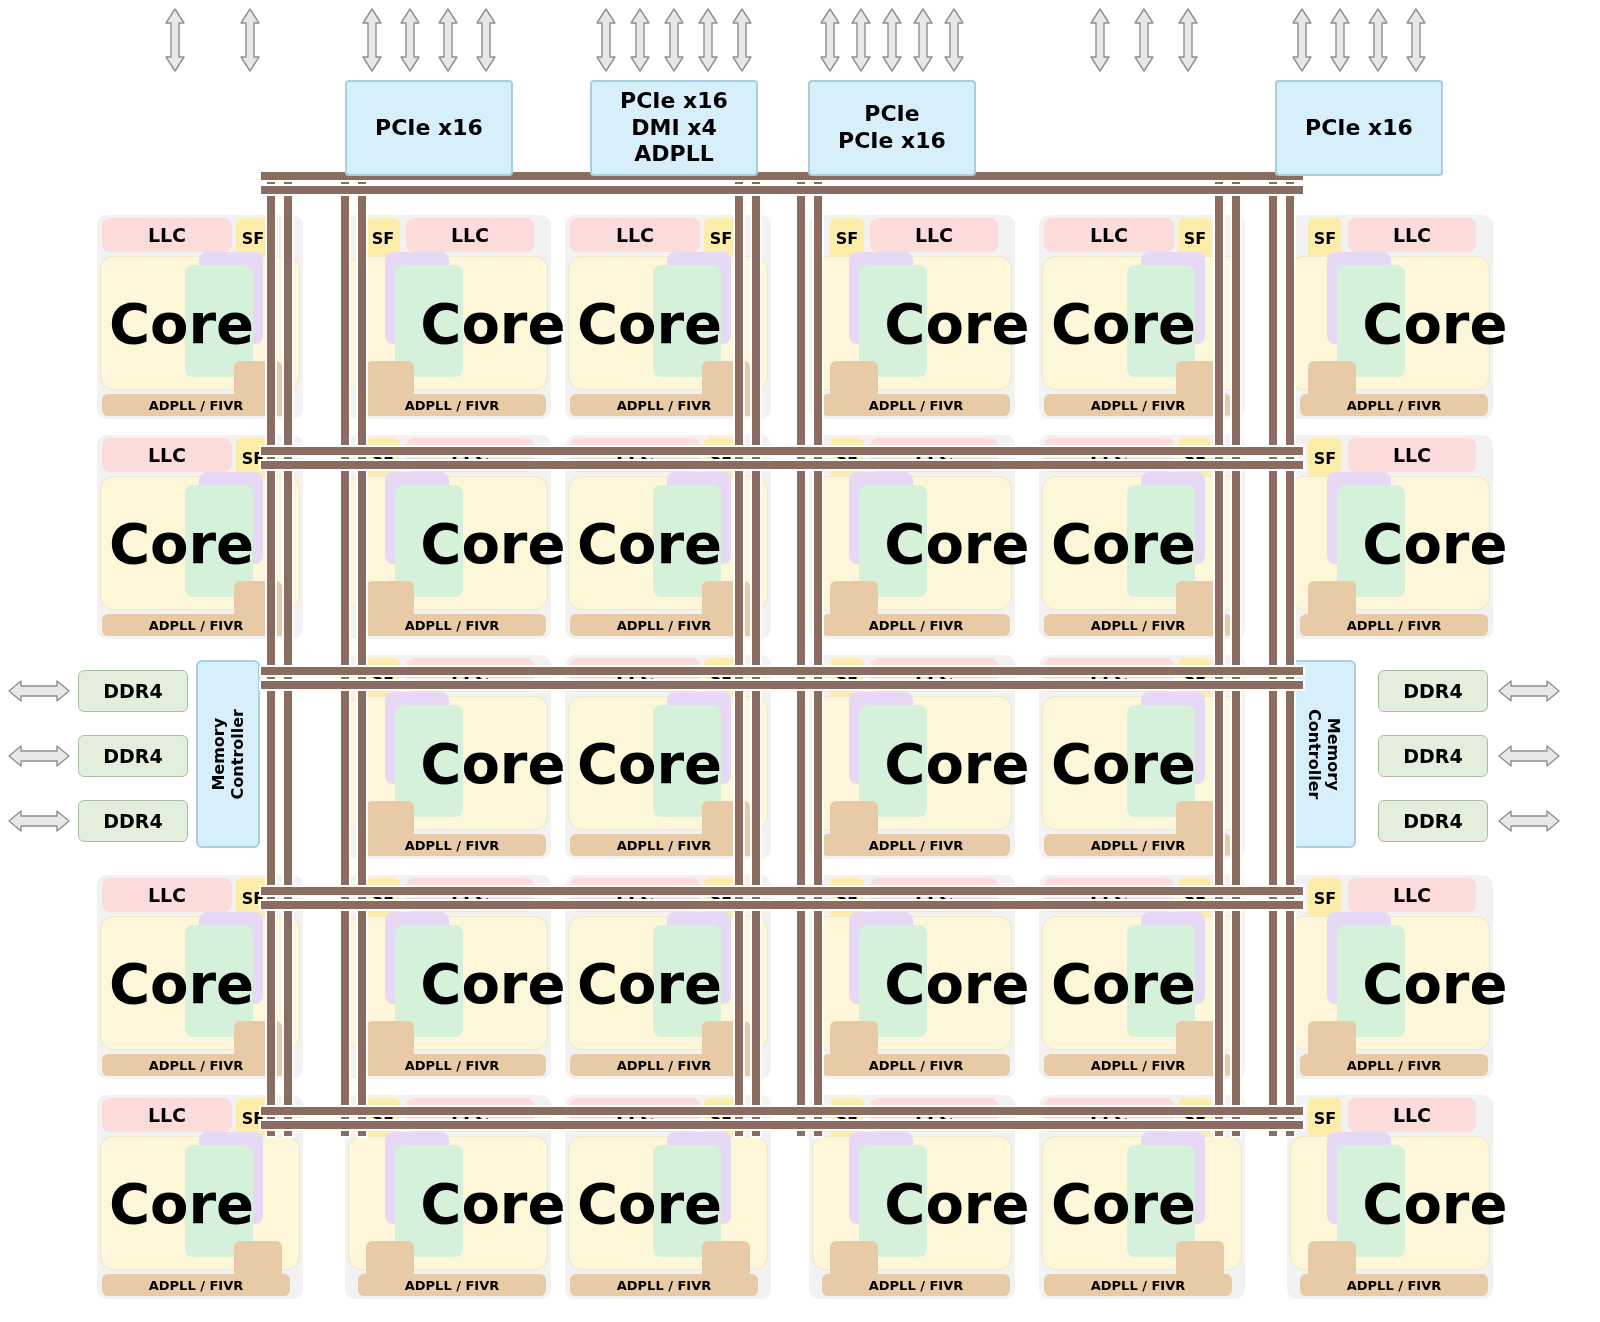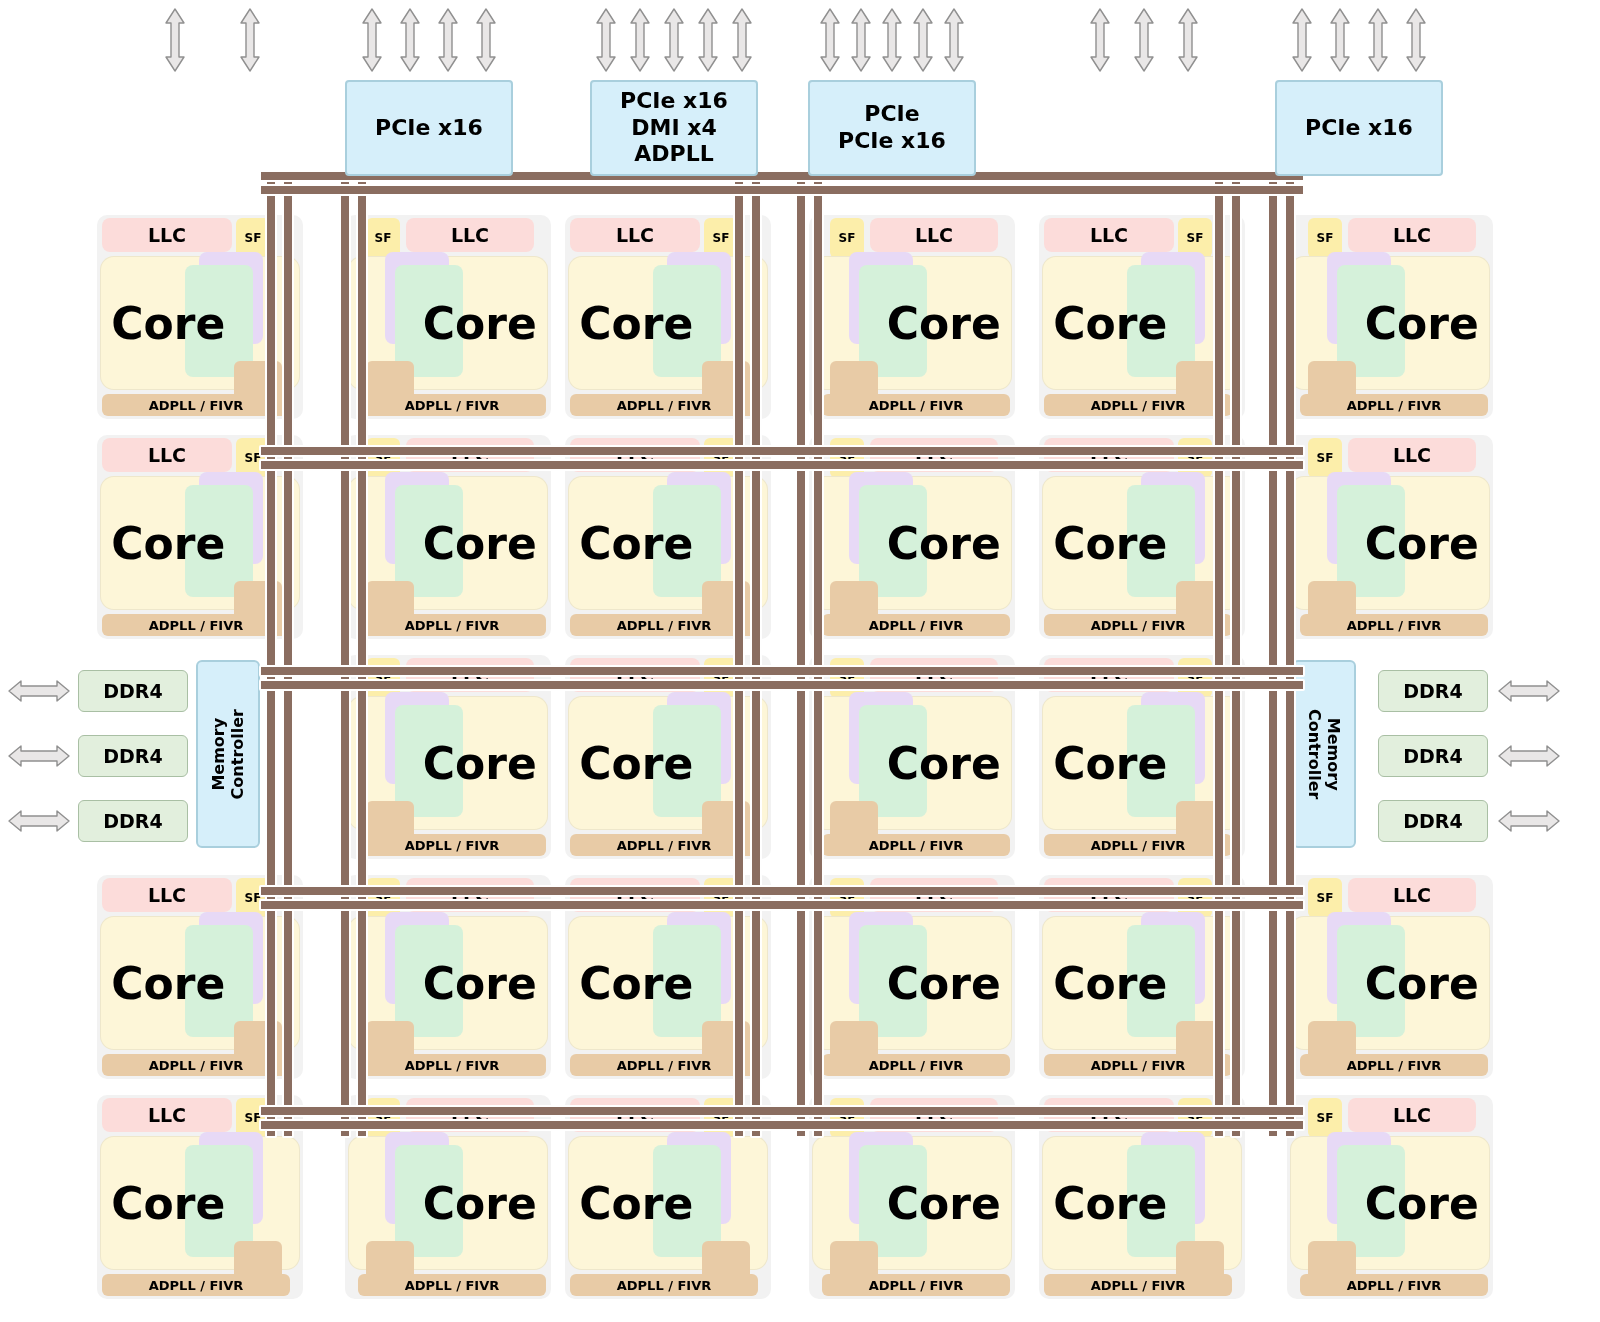--- a/index.html
+++ b/index.html
@@ -22,37 +22,37 @@
   .tile { position:absolute; width:200px; height:198px; z-index:2; }
   .tile-back { position:absolute; inset:-3px; background:#f2f2f2; border-radius:10px; }
   .llc {
     position:absolute; top:0; height:34px; background:var(--llc); border-radius:8px;
     display:flex; align-items:center; justify-content:center; font-weight:bold; font-size:19px;
   }
   .tile .llc { left:2px; width:130px;text-align:center; }
   .tile.flip .llc { left:auto; right:14px; width:128px; }
   .sf {
     position:absolute; top:0; width:34px; height:40px; background:var(--sf); border-radius:6px;
-    display:flex; align-items:center; justify-content:center; font-weight:bold; font-size:12px;
+    display:flex; align-items:center; justify-content:center; font-weight:bold; font-size:16px;
   }
   .tile .sf { left:136px; }
   .tile.flip .sf { left:auto; right:148px; }
   .core {
     position:absolute; left:0; top:38px; width:200px; height:134px;
     background:var(--core); border-radius:14px; border:1px solid rgba(0,0,0,0.06);
     box-sizing:border-box;
   }
   .decor { position:absolute; inset:0; }
   .tile.flip .decor { transform:scaleX(-1); }
   .dec-purple { position:absolute; left:98px; top:-5px; width:64px; height:92px; background:var(--purple); border-radius:8px; }
   .dec-green  { position:absolute; left:84px; top:8px;  width:68px; height:112px; background:var(--green); border-radius:8px; }
   .dec-notch  { position:absolute; left:133px; top:104px; width:48px; height:40px; background:var(--tan); border-radius:6px; }
   .core-label {
     position:absolute; top:50%; transform:translateY(-50%); width:60%; text-align:center;
-    font-weight:bold; font-size:44px; z-index:3;
+    font-weight:bold; font-size:56px; z-index:3;
   }
   .tile .core-label { left:4%; }
   .tile.flip .core-label { left:auto; right:4%; }
   .adpll {
     position:absolute; left:2px; right:10px; top:176px; height:22px;
     background:var(--tan); border-radius:6px;
     display:flex; align-items:center; justify-content:center; font-weight:bold; font-size:13px;
     white-space:nowrap;
   }
   .tile.flip .adpll { left:10px; right:2px; }

